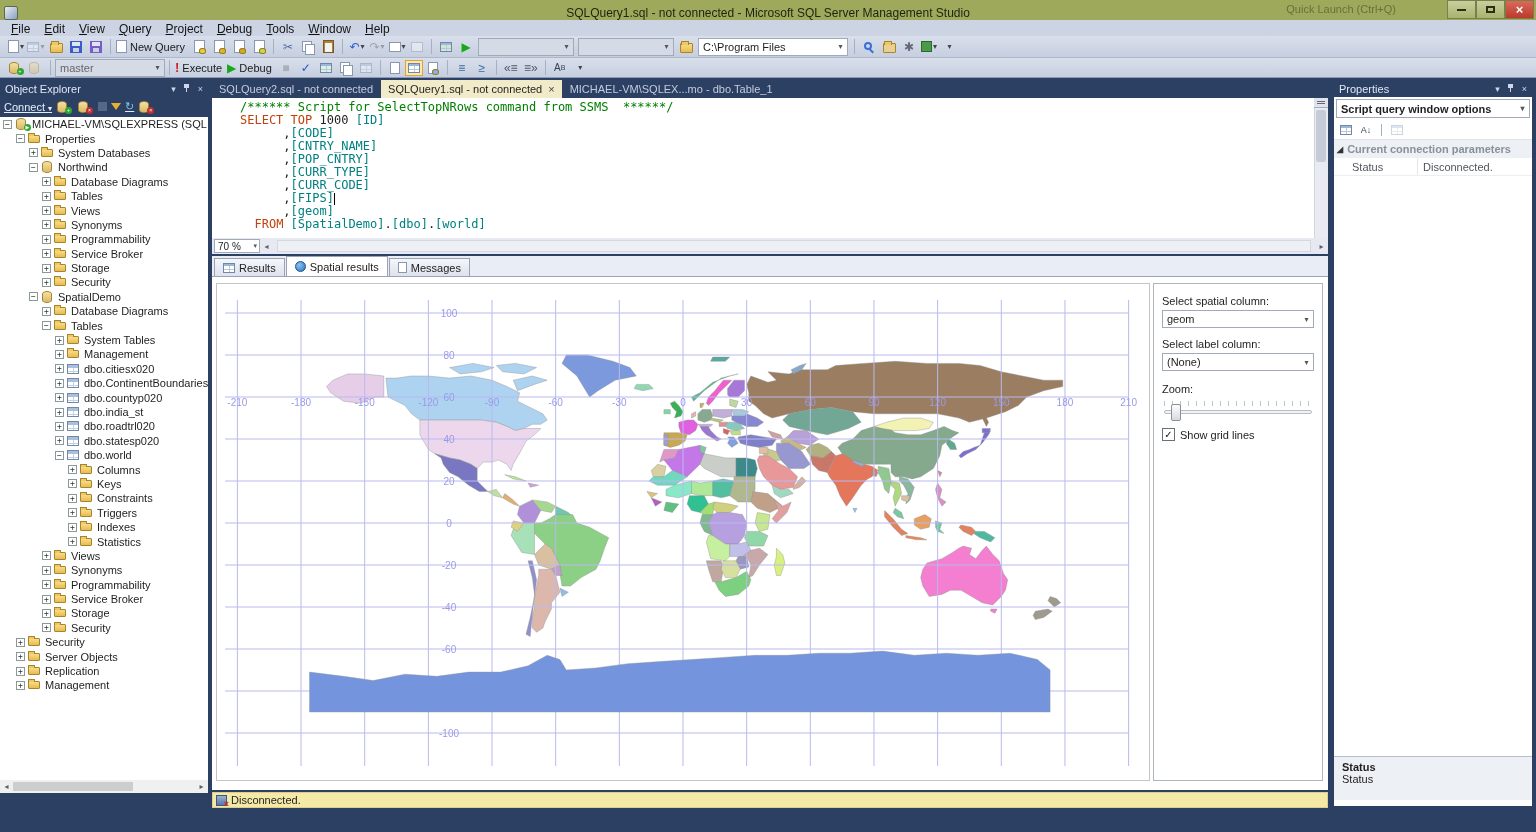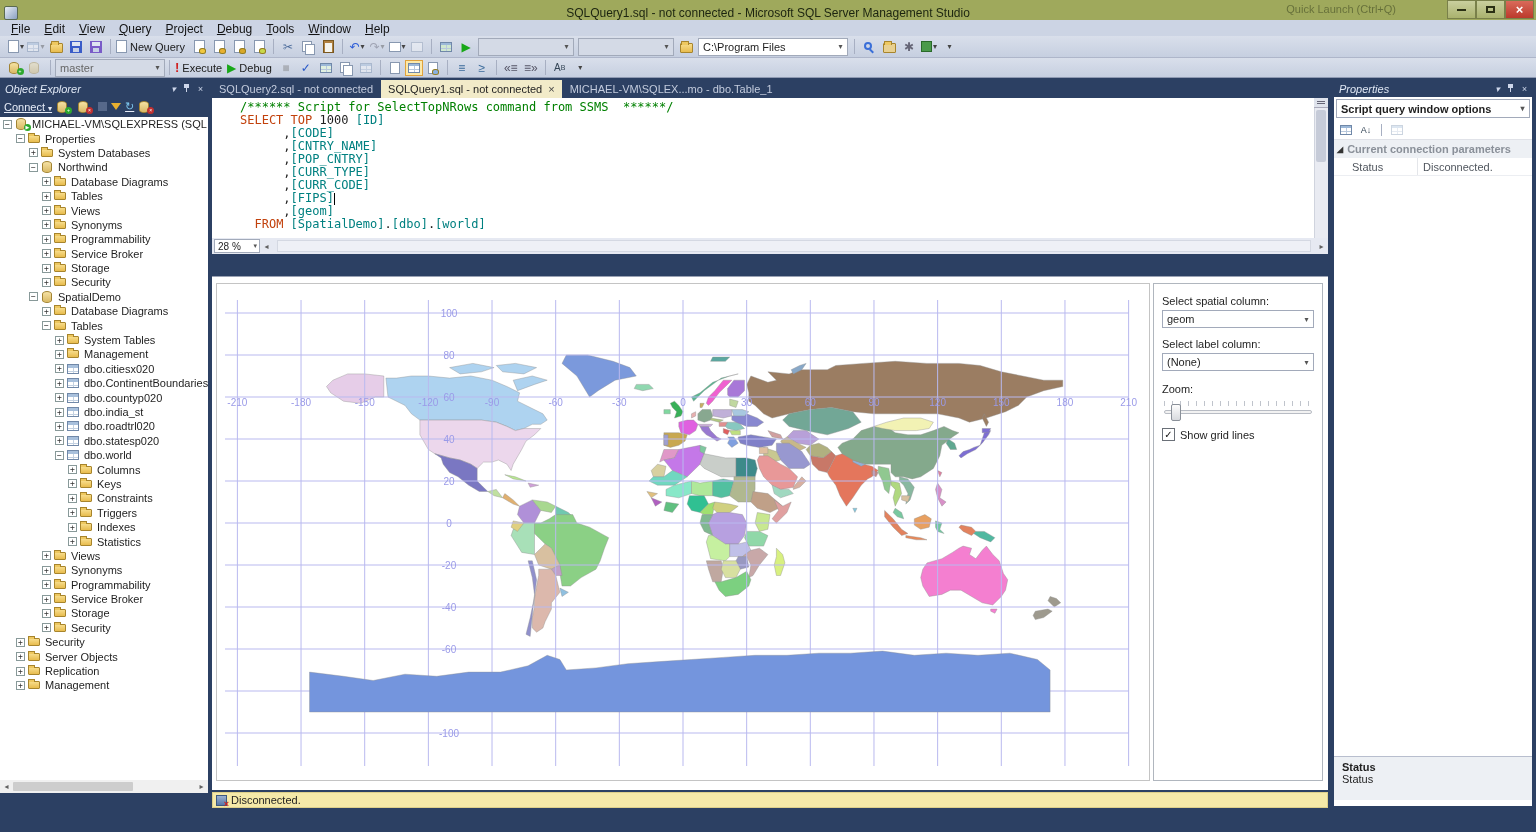--- a/index.html
+++ b/index.html
@@ -46,21 +46,21 @@
   .combo.dim{background:#d4dae6;color:#666;}
   .minigrid{width:12px;height:10px;border:1px solid #7088a8;background:
     linear-gradient(#9cb8d8 2px,transparent 2px),
     linear-gradient(90deg,transparent 5px,#b8c8dc 5px,#b8c8dc 6px,transparent 6px),
     linear-gradient(transparent 5px,#b8c8dc 5px,#b8c8dc 6px,transparent 6px);background-color:#fff;}
   .resico{width:18px;height:16px;display:flex;align-items:center;justify-content:center;border:1px solid transparent;}
   .resico.hot{background:#fce9a9;border:1px solid #e0a23c;}
   .globe{width:11px;height:11px;border-radius:50%;background:radial-gradient(circle at 35% 35%,#8cc4f0,#2a70c0);border:1px solid #1a5090;}
   
   .shell{position:absolute;left:0;top:78px;width:1536px;height:730px;background:#2c4063;}
-  .panel-head{height:17px;display:flex;align-items:center;color:#dfe7f4;font-size:11px;padding:0 5px;font-style:italic;}
+  .panel-head{height:17px;display:flex;align-items:center;color:#dfe7f4;font-size:11px;padding:0 5px;}
   .panel-head .sp{margin-left:auto;display:flex;align-items:center;gap:7px;color:#cdd6ea;font-size:9px;}
   .pin{position:relative;width:8px;height:11px;display:inline-block;}
   .pin:before{content:"";position:absolute;top:1px;left:1px;width:5px;height:4px;background:#cdd6ea;}
   .pin:after{content:"";position:absolute;top:5px;left:3px;width:1px;height:4px;background:#cdd6ea;}
   
   .oe{position:absolute;left:0;top:2px;width:208px;height:726px;}
   .oe-toolbar{height:19px;display:flex;align-items:center;padding:0 4px;color:#e6ecf8;gap:4px;text-decoration:underline;}
   .oe-body{position:absolute;left:0;top:37px;width:208px;height:676px;background:#fff;overflow:hidden;}
   .oe-hscroll{position:absolute;left:0;bottom:0;width:208px;height:13px;background:#f0f0f0;display:flex;align-items:center;}
   .sar{width:13px;text-align:center;color:#606060;font-size:8px;}
@@ -662,28 +662,42 @@
         <div class="vthumb"></div>
       </div>
       <div class="vgrip">
           <i></i>
           <i></i>
         </div>
     </div>
 
     <div class="zoomrow">
       <span class="zcombo">
-          <span>28 %</span>
+          <span>70 %</span>
           <span class="carr">▾</span>
         </span>
       <span class="sar">◂</span>
       <div class="hscroll"></div>
       <span class="sar">▸</span>
     </div>
 
+    <div class="resbar">
+      <span class="rtab">
+          <span class="minigrid"></span>
+          <span>Results</span>
+        </span>
+      <span class="rtab active">
+          <span class="globe"></span>
+          <span>Spatial results</span>
+        </span>
+      <span class="rtab">
+          <span class="doc" style="width:9px;height:11px"></span>
+          <span>Messages</span>
+        </span>
+    </div>
 
     <div class="resbody">
       <div class="mapbox">
         <svg id="mapsvg" width="932" height="496" viewBox="0 0 932 496">
             <g>
               <polygon points="345.0,79.4 359.9,92.0 372.6,113.0 381.1,106.7 398.1,96.2 419.3,92.0 412.9,83.6 396.0,77.3 370.5,71.0 349.3,71.0" fill="#7b99dc" stroke="#8f8f8f" stroke-width="0.4"></polygon>
               <polygon points="168.9,94.1 171.0,113.0 188.0,121.4 194.4,129.8 202.9,136.1 264.4,136.1 279.3,138.2 289.9,142.4 298.4,146.6 306.9,144.5 315.3,140.3 323.8,140.3 330.2,136.1 325.9,129.8 313.2,123.5 300.5,117.2 302.6,108.8 289.9,102.5 275.0,96.2 253.8,92.0 232.6,94.1 211.4,92.0 194.4,92.0 179.5,94.1" fill="#aed3f0" stroke="#8f8f8f" stroke-width="0.4"></polygon>
               <polygon points="243.2,89.9 264.4,87.8 277.1,83.6 255.9,79.4 232.6,83.6" fill="#aed3f0" stroke="#8f8f8f" stroke-width="0.4"></polygon>
               <polygon points="285.6,87.8 306.9,89.9 319.6,83.6 298.4,79.4 279.3,81.5" fill="#aed3f0" stroke="#8f8f8f" stroke-width="0.4"></polygon>
               <polygon points="300.5,106.7 317.5,100.4 330.2,96.2 315.3,92.0 296.2,96.2" fill="#aed3f0" stroke="#8f8f8f" stroke-width="0.4"></polygon>

